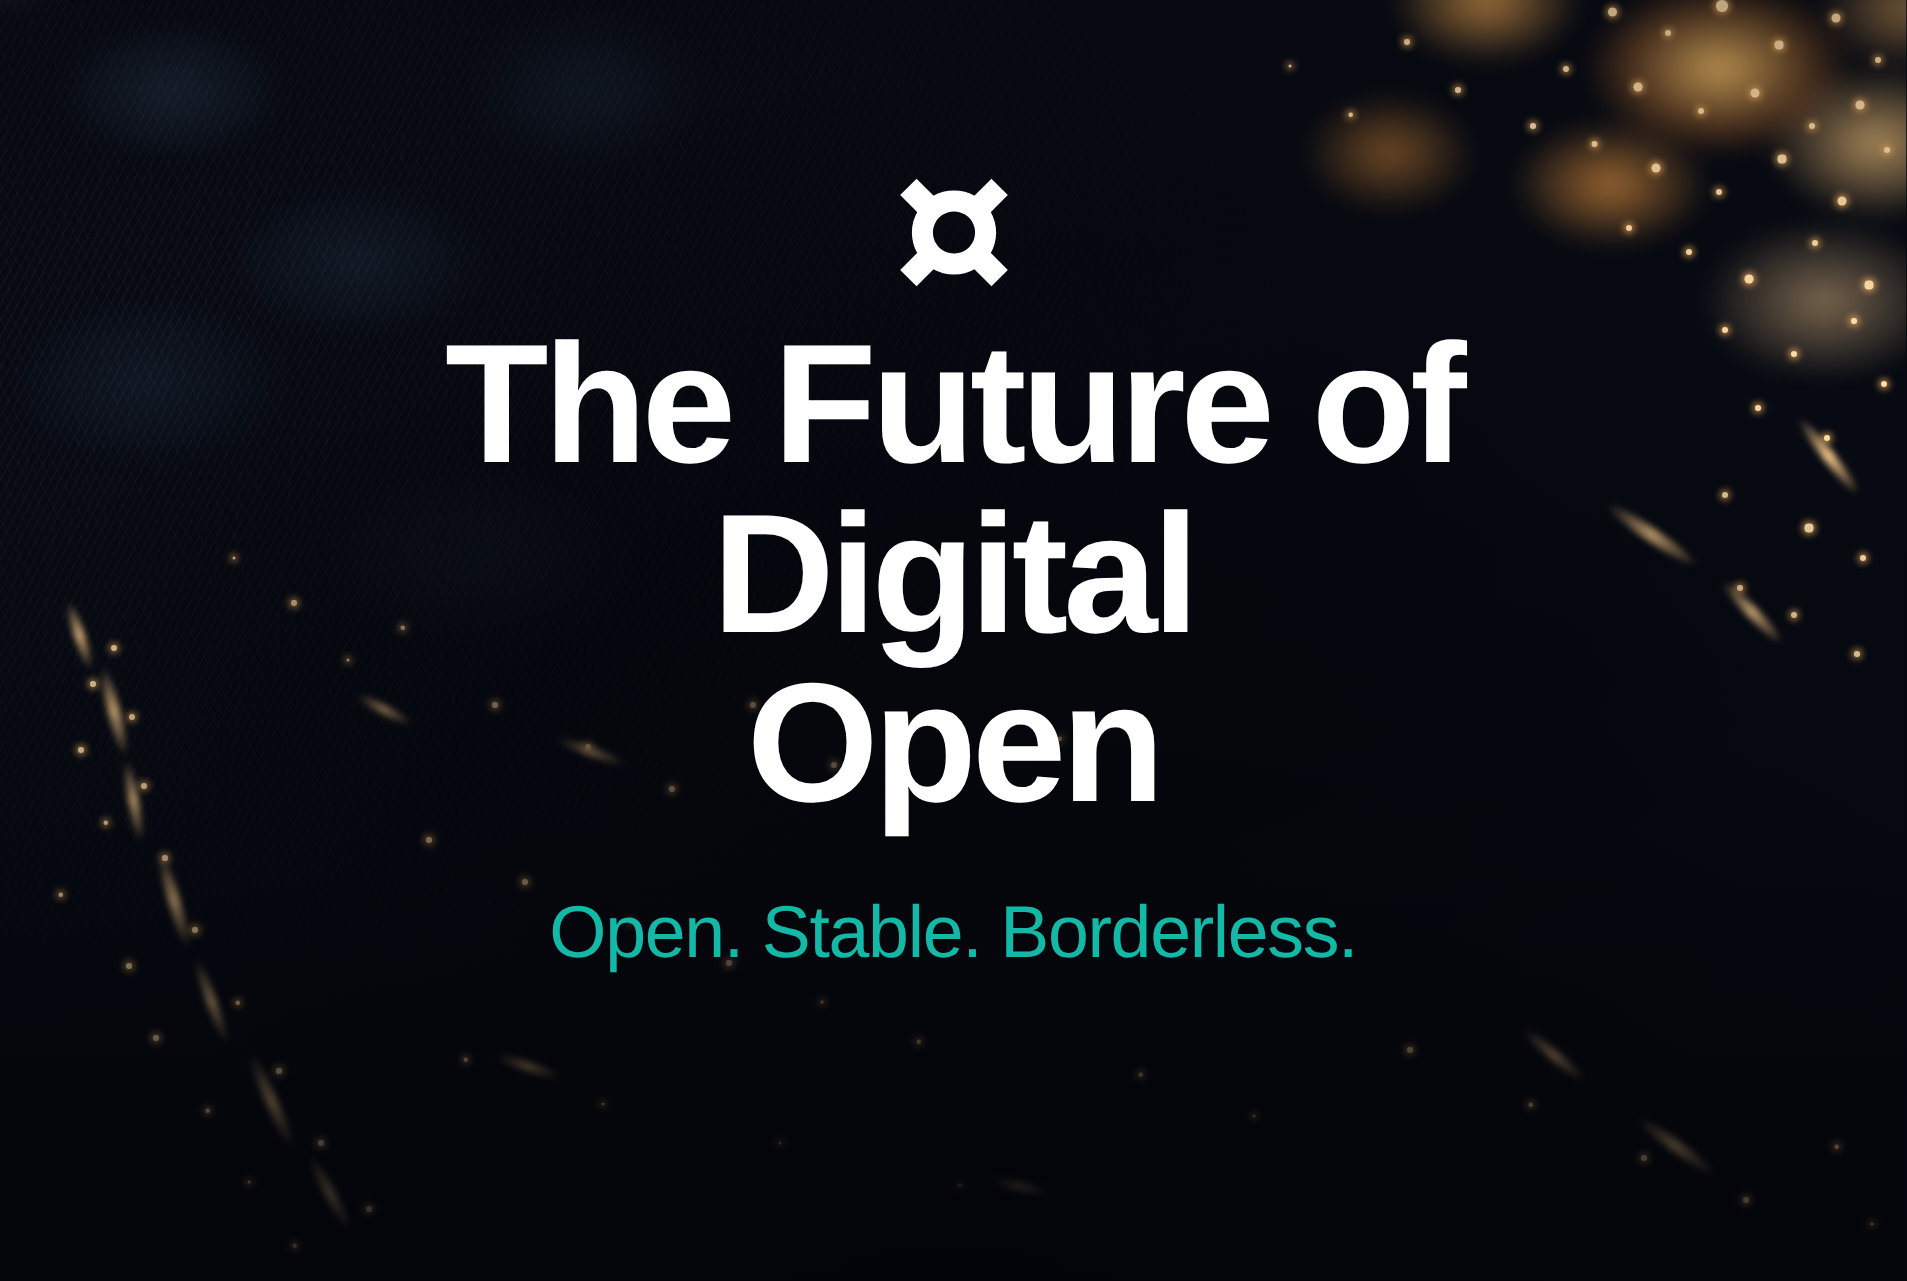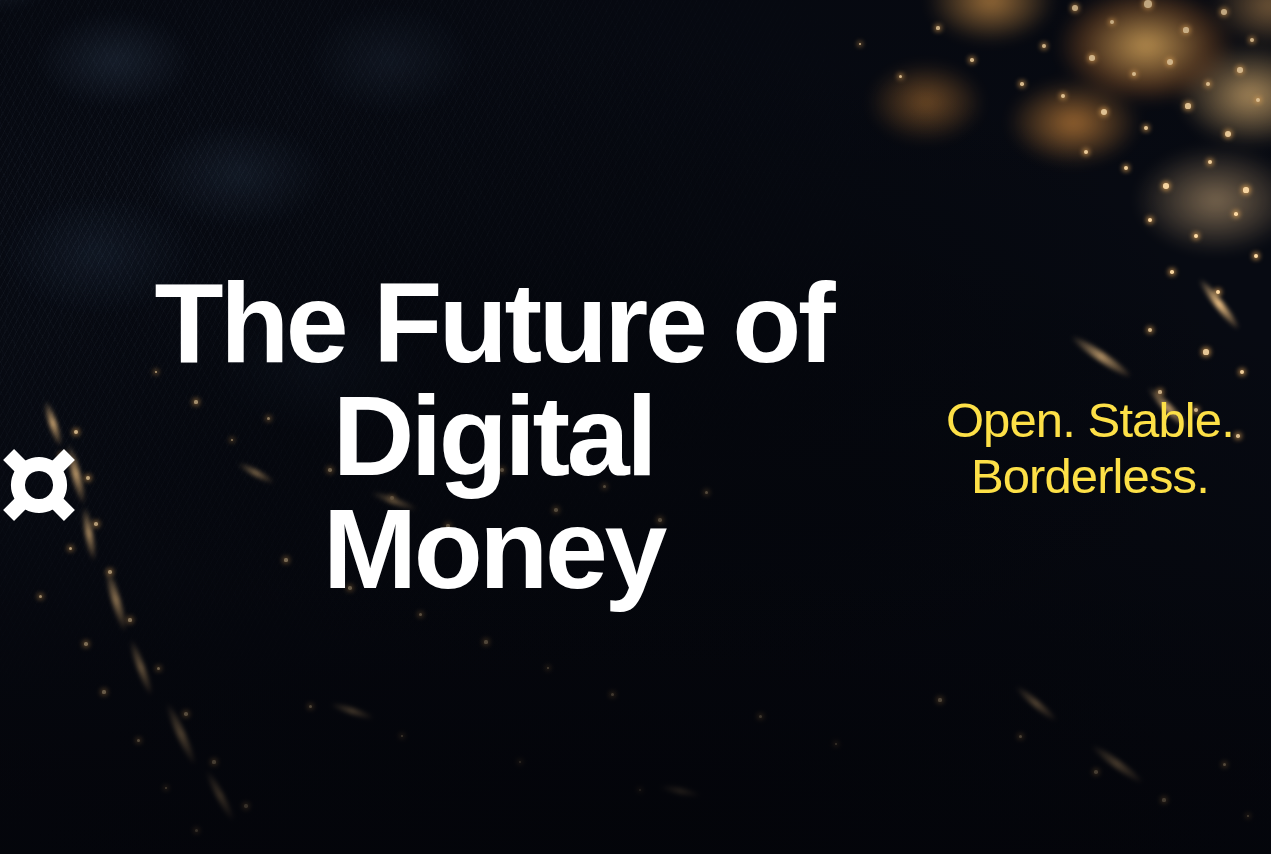--- a/index.html
+++ b/index.html
@@ -120,21 +120,21 @@
       radial-gradient(62% 52% at 50% 44%, rgba(3,5,10,.62) 0%, rgba(3,5,10,.34) 45%, transparent 76%),
       radial-gradient(130% 115% at 50% 108%, rgba(3,4,9,.92) 0%, rgba(3,4,9,.45) 42%, transparent 72%),
       linear-gradient(180deg, rgba(4,6,12,.26) 0%, transparent 26%, transparent 66%, rgba(3,4,9,.55) 100%);
   }
 
   
   .hero {
     position: absolute;
     inset: 0;
     display: flex;
-    flex-direction: row;
+    flex-direction: column;
     align-items: center;
     text-align: center;
   }
 
   .logo-wrap {
     margin-top: 116px;
     width: 78px;
     height: 78px;
     display: flex;
     align-items: center;
@@ -152,21 +152,21 @@
     color: #ffffff;
     max-width: 1010px;
   }
 
   .tagline {
     margin: 42px 0 0 0;
     font-size: 49px;
     font-weight: 300;
     line-height: 1.15;
     letter-spacing: -0.9px;
-    color: #fde047;
+    color: #14b8a6;
   }
 
   .lede {
     margin: 30px 0 0 0;
     width: 1165px;
     font-size: 25px;
     font-weight: 400;
     line-height: 1.46;
     letter-spacing: -0.2px;
     color: rgba(240,243,248,.93);
@@ -302,20 +302,20 @@
           <path d="M4 82 L18 96 L42 72 L28 58 Z"></path>
           <path d="M96 82 L82 96 L58 72 L72 58 Z"></path>
 
           <path d="M50 14 A36 36 0 1 1 49.99 14 Z M50 32 A18 18 0 1 0 50.01 32 Z" fill-rule="evenodd"></path>
         </g>
       </svg>
     </div>
 
     <h1 class="headline">
       <span style="display: block;">The Future of Digital</span>
-      <span style="display: block;">Money</span>
+      <span style="display: block;">Open</span>
     </h1>
 
     <div class="tagline">Open. Stable. Borderless.</div>
 
 
   </div>
 </div>
 
 </body></html>

